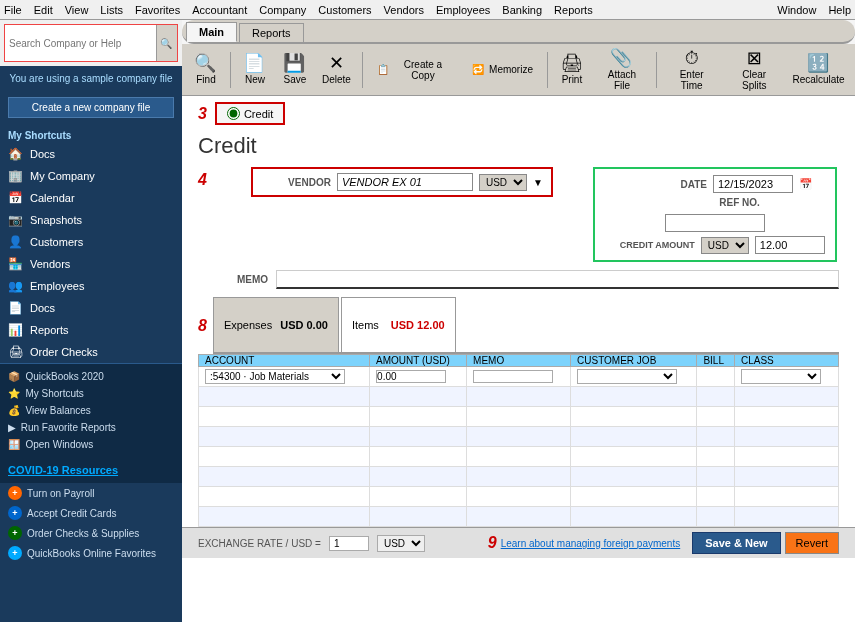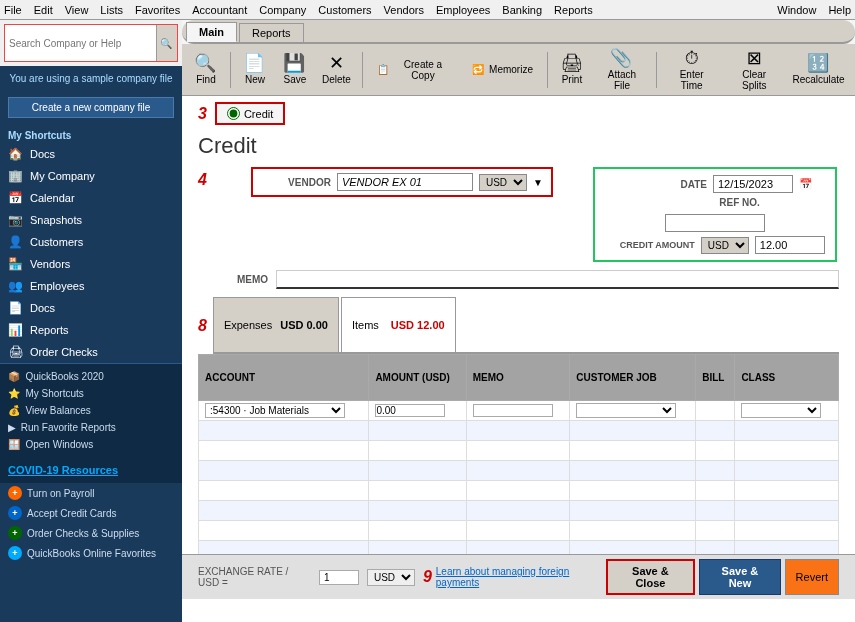--- a/index.html
+++ b/index.html
@@ -58,21 +58,21 @@
     .form-title { font-size: 22px; font-weight: normal; color: #333; padding: 8px 16px 4px; }
     .form-label { font-size: 10px; color: #555; min-width: 70px; text-align: right; font-weight: bold; }
     .form-input { border: 1px solid #888; padding: 2px 4px; font-size: 11px; background: white; }
     .currency-select { border: 1px solid #888; background: #d4d0c8; font-size: 10px; padding: 1px 2px; }
 
     .memo-row { padding: 4px 16px; display: flex; align-items: center; gap: 8px; }
     .memo-input { flex: 1; border: 1px solid #ccc; border-bottom: 2px solid #333; padding: 2px 4px; font-size: 11px; background: white; }
 
     
     .items-table { width: 100%; border-collapse: collapse; font-size: 11px; }
-    .items-table th { background: #a3a3a3; border: 1px solid #aaa; padding: 17px 6px; text-align: left; font-size: 10px; font-weight: bold; }
+    .items-table th { background: #7dd3fc; border: 1px solid #aaa; padding: 0 6px; text-align: left; font-size: 10px; font-weight: normal; }
     .items-table td { border: 1px solid #ddd; padding: 2px 6px; height: 20px; }
     .items-table tr:nth-child(even) td { background: #f0f4ff; }
     .items-table tr:nth-child(odd) td { background: white; }
     .items-table select { border: 1px solid #aaa; font-size: 10px; background: white; }
 
     
     .bottom-bar { background: #e0e0e0; border-top: 1px solid #999; padding: 4px 16px; display: flex; align-items: center; gap: 8px; }
     .exchange-label { font-size: 10px; color: #555; }
     .exchange-input { border: 1px solid #aaa; padding: 1px 4px; font-size: 10px; width: 40px; }
 
@@ -410,20 +410,19 @@
         <span class="exchange-label">EXCHANGE RATE / USD =</span>
         <input class="exchange-input" type="text" value="1" style="">
         <select style="border:1px solid #aaa; font-size:10px; padding:1px 2px;">
           <option>USD</option>
         </select>
         <div class="action-btns">
           <span style="display:flex; align-items:center; gap:4px; margin-right:8px;">
             <span style="color:#cc0000; font-size:16px; font-weight:bold; font-style:italic;">9</span>
             <span class="learn-link">Learn about managing foreign payments</span>
           </span>
-          <button class="btn-save-close">Save &amp; Close</button>
           <button class="btn-save-new">Save &amp; New</button>
           <button class="btn-revert">Revert</button>
         </div>
       </div>
     </div>
   </div>
 </div>
 
 </body></html>

